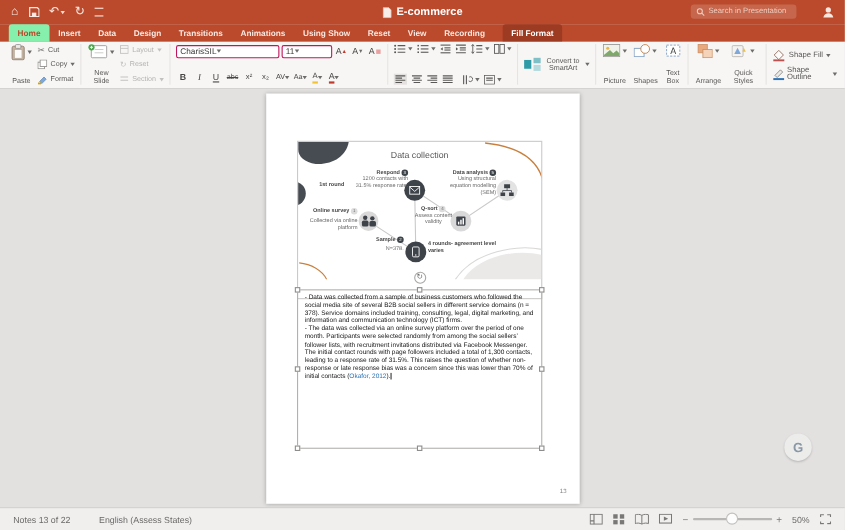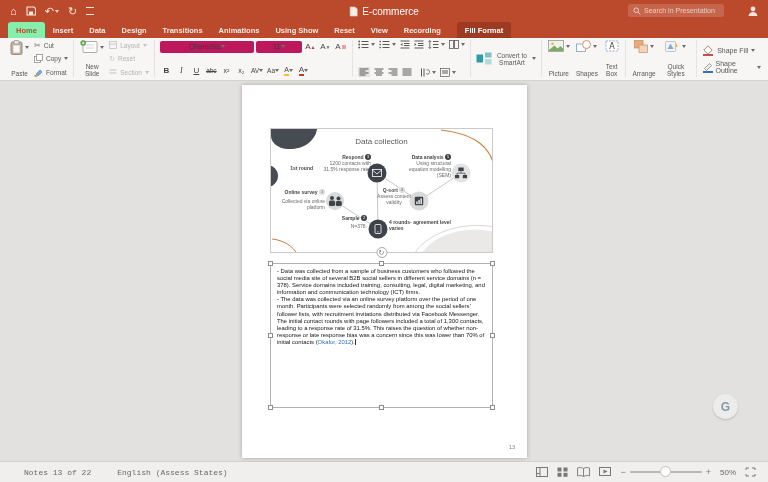--- a/index.html
+++ b/index.html
@@ -4,21 +4,21 @@
 <style>
   html,body{margin:0;padding:0;}
   body{width:768px;height:482px;overflow:hidden;font-family:"Liberation Sans",sans-serif;background:#E2E1E0;}
   #app{position:relative;width:768px;height:482px;}
 
   
   .titlebar{position:absolute;top:0;left:0;right:0;height:22px;background:#BB4A2C;}
   .qat{position:absolute;left:10px;top:0;height:22px;display:flex;align-items:center;gap:9px;color:#FAE9E2;}
   .qat .g{font-size:11px;line-height:1;}
   .eq{width:8px;height:6px;border-top:1.6px solid #FAE9E2;border-bottom:1.6px solid #FAE9E2;}
-  .doc-title{position:absolute;left:50%;top:0;height:22px;transform:translateX(-50%);display:flex;align-items:center;gap:4px;color:#FFFFFF;font-size:10px;font-weight:normal;}
+  .doc-title{position:absolute;left:50%;top:0;height:22px;transform:translateX(-50%);display:flex;align-items:center;gap:4px;color:#FFFFFF;font-size:10px;font-weight:bold;}
   .searchbox{position:absolute;right:44px;top:4px;width:96px;height:13px;background:rgba(255,255,255,0.16);border-radius:3px;display:flex;align-items:center;gap:3px;padding:0 5px;color:#EFCDBF;font-size:7px;box-sizing:border-box;}
   .profile{position:absolute;right:8px;top:4px;width:14px;height:14px;display:flex;align-items:center;justify-content:center;}
 
   
   .tabrow{position:absolute;top:22px;left:0;right:0;height:16px;background:#BB4A2C;display:flex;align-items:flex-end;padding-left:8px;}
   .tab{height:16px;line-height:17px;padding:0 8px;font-size:7.5px;font-weight:bold;color:#FBE9E2;border-radius:3px 3px 0 0;white-space:nowrap;}
   .tab.active{background:#86efac;color:#B9482A;}
   .tab.ctx{background:#9C3B21;color:#FFFFFF;margin-left:8px;}
   .share{position:absolute;right:10px;top:22px;height:16px;display:flex;align-items:center;gap:4px;color:#FFFFFF;font-size:7.5px;font-weight:bold;}
   .chev-up{width:0;height:0;border-left:3px solid transparent;border-right:3px solid transparent;border-bottom:4px solid #F6D9CC;margin-left:4px;}
@@ -26,33 +26,33 @@
   
   .ribbon{position:absolute;top:38px;left:0;right:0;height:43px;background:#F7F6F5;border-bottom:1px solid #D5D3D1;display:flex;align-items:stretch;padding:2px 2px 3px 4px;box-sizing:border-box;}
   .rgroup{display:flex;align-items:center;padding:0 5px;border-right:1px solid #E6E4E2;gap:4px;}
   .rgroup:last-child{border-right:none;}
   .bigbtn{height:100%;display:flex;flex-direction:column;align-items:center;justify-content:space-between;font-size:6.5px;color:#5A5856;padding:2px 1px;text-align:center;line-height:7px;}
   .vcol{height:100%;display:flex;flex-direction:column;justify-content:space-between;padding:2px 0;}
   .srow{display:flex;align-items:center;gap:3px;font-size:6.5px;color:#5A5856;height:10px;}
   .srow.grayed, .grayed{color:#B5B3B1;}
   .tworow{height:100%;display:flex;flex-direction:column;justify-content:space-between;padding:2px 0;}
   .hrow{display:flex;align-items:center;gap:2px;}
-  .selbox{height:12px;background:#FFFFFF;border:6px solid #be185d;border-radius:2px;display:flex;align-items:center;justify-content:center;padding:0 3px;font-size:7.5px;color:#3B3A39;box-sizing:border-box;}
+  .selbox{height:12px;background:#FFFFFF;border:1px solid #be185d;border-radius:2px;display:flex;align-items:center;justify-content:flex-start;padding:0 3px;font-size:7.5px;color:#3B3A39;box-sizing:border-box;}
   .fbtn{min-width:11px;height:13px;display:flex;align-items:center;justify-content:center;font-size:8px;color:#464543;padding:0 1px;}
   .fbtn b{font-size:8px;}
   .cr{width:0;height:0;border-left:2.5px solid transparent;border-right:2.5px solid transparent;border-top:3px solid #6E6C6A;}
   .cr.w{border-top-color:#F6D9CC;}
   .underA{border-bottom:2px solid #C0392B;line-height:8px;}
   .underA2{border-bottom:2px solid #F2C230;line-height:8px;}
   .lbl2{font-size:6.5px;color:#5A5856;line-height:7px;text-align:center;}
 
   
   .workspace{position:absolute;top:81px;left:0;right:0;height:381px;background:#E2E1E0;}
   .slide{position:absolute;left:242px;top:4px;width:285px;height:373px;background:#FFFFFF;box-shadow:0 0 4px rgba(0,0,0,0.28);}
-  .diagram{position:absolute;left:28px;top:43px;width:223px;height:125px;background:#FFFFFF;border:1px solid #CBCAC9;box-sizing:border-box;overflow:hidden;}
+  .diagram{position:absolute;left:28px;top:43px;width:223px;height:144px;background:#FFFFFF;border:1px solid #CBCAC9;box-sizing:border-box;overflow:hidden;}
   .dg-title{position:absolute;top:8px;left:0;width:100%;text-align:center;font-size:8px;color:#595959;}
   .dg-blk{position:absolute;font-size:5px;line-height:6px;color:#6A6A6A;}
   .dg-name{font-weight:bold;color:#474747;font-size:5px;}
   .badge{display:inline-block;width:6px;height:6px;border-radius:50%;font-size:4px;line-height:6px;text-align:center;vertical-align:top;}
   .badge.dark{background:#3E434A;color:#FFFFFF;}
   .badge.light{background:#DCDCDC;color:#6A6A6A;}
   .tar{text-align:right;}
   .tac{text-align:center;}
   .dg-extra{font-weight:bold;color:#474747;}
 
@@ -62,21 +62,21 @@
   .cite{color:#2E74B5;}
   .cursor{display:inline-block;width:1px;height:6px;background:#333333;vertical-align:-1px;}
   .handle{position:absolute;width:5px;height:5px;background:#FFFFFF;border:1px solid #8F8D8B;box-sizing:border-box;}
   .rotate{position:absolute;left:50%;top:-17px;transform:translateX(-50%);width:11px;height:11px;border-radius:50%;background:#FFFFFF;border:1px solid #A9A7A5;color:#6E6C6A;font-size:7px;line-height:10px;text-align:center;box-sizing:border-box;}
   .pagenum{position:absolute;right:12px;bottom:8px;font-size:5.5px;color:#7F7F7F;}
 
   .grammarly{position:absolute;left:713px;top:313px;width:25px;height:25px;border-radius:50%;background:#ECECEB;box-shadow:0 1px 2px rgba(0,0,0,0.18);display:flex;align-items:center;justify-content:center;font-size:12px;font-weight:bold;color:#8A97A5;}
 
   
   .statusbar{position:absolute;bottom:0;left:0;right:0;height:20px;background:#F0EFEE;border-top:1px solid #D2D0CE;display:flex;align-items:center;font-size:8px;color:#6B6967;}
-  .sb-left{margin-left:24px;display:flex;gap:26px;font-family:Liberation Mono, monospace;}
+  .sb-left{margin-left:12px;display:flex;gap:26px;}
   .sb-right{margin-left:auto;margin-right:12px;display:flex;align-items:center;gap:9px;}
   .slider{display:flex;align-items:center;gap:4px;color:#7A7876;}
   .track{position:relative;width:72px;height:2px;background:#B9B7B5;border-radius:1px;}
   .thumb{position:absolute;left:30px;top:-5px;width:11px;height:11px;border-radius:50%;background:#FDFDFD;border:1px solid #C2C0BE;box-sizing:border-box;}
   .zoomlbl{font-size:8px;color:#6B6967;}
   svg{display:block;}
 </style>
 </head>
 <body>
 

